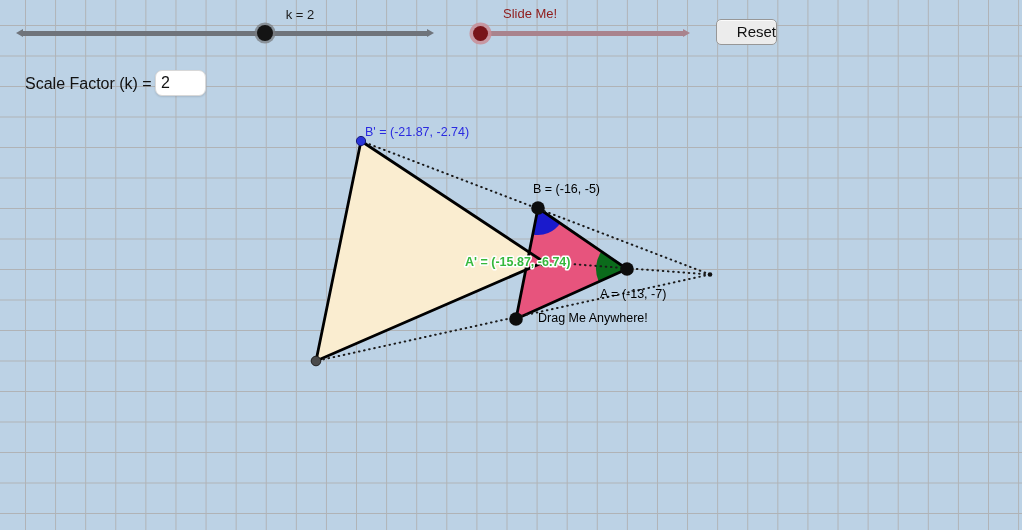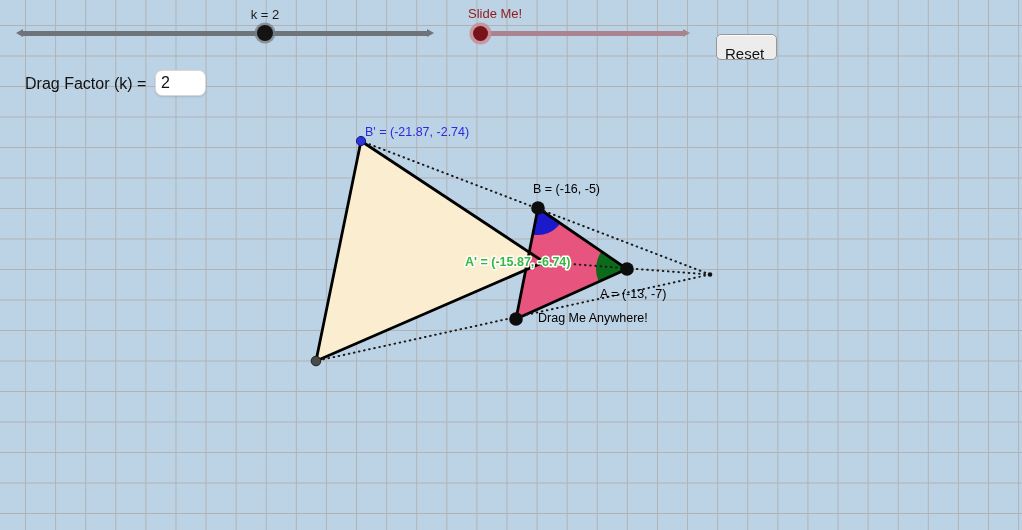--- a/index.html
+++ b/index.html
@@ -20,28 +20,28 @@
   .track::before,.track::after{content:"";position:absolute;top:-2px;width:0;height:0;
     border-top:4.5px solid transparent;border-bottom:4.5px solid transparent;}
   .track-k::before{left:-6px;border-right:7px solid #6f747b;}
   .track-k::after{right:-6px;border-left:7px solid #6f747b;}
   .track-slide::after{right:-6px;border-left:7px solid #a9838d;}
   .handle{position:absolute;border-radius:50%;cursor:pointer;}
   .handle-k{left:257px;top:25px;width:16px;height:16px;background:#141414;
     box-shadow:0 0 0 2.5px rgba(120,124,128,0.75);}
   .handle-slide{left:473px;top:25.5px;width:15px;height:15px;background:#781419;
     box-shadow:0 0 0 3.5px rgba(201,142,152,0.85);}
-  .slider-label{position:absolute;font-size:13px;color:#1a1a1a;white-space:nowrap;}
+  .slider-label{position:absolute;font-size:13px;color:#1a1a1a;white-space:nowrap;margin-left:35px;}
   .k-label{left:265px;top:7px;transform:translateX(-50%);}
   .slide-label{left:468px;top:6px;color:#8f1a1a;text-align:center;}
   
-  .reset-btn{position:absolute;left:716px;top:34px;width:61px;height:26px;
+  .reset-btn{position:absolute;left:716px;top:19px;width:61px;height:26px;
     background:#ececec;border:1px solid #979797;border-radius:5px;
     font-family:"Liberation Sans",sans-serif;font-size:15px;color:#111;
-    box-shadow:inset 0 1px 0 #fbfbfb;cursor:pointer;line-height:22px;text-align:left;padding:8px;}
+    box-shadow:inset 0 1px 0 #fbfbfb;cursor:pointer;line-height:22px;text-align:right;padding:0;}
   
   .scale-label{position:absolute;left:25px;top:75px;font-size:16px;color:#111;}
   .scale-input{position:absolute;left:155px;top:70px;width:44px;height:24px;
     background:#fff;border:1px solid #d8d8d8;border-radius:7px;
     font-family:"Liberation Sans",sans-serif;font-size:16px;color:#111;
     padding:0 0 0 5px;outline:none;box-shadow:0 1px 2px rgba(0,0,0,0.12);}
   
   svg.figure{position:absolute;left:0;top:0;}
   .ptlabel{font-size:12.5px;}
   .ptlabel-green{font-weight:bold;paint-order:stroke;stroke:#ffffff;stroke-width:3px;stroke-linejoin:round;}
@@ -54,21 +54,21 @@
   <div class="slider-label k-label">k = 2</div>
   <div class="track track-k"></div>
   <div class="handle handle-k"></div>
 
   <div class="slider-label slide-label">Slide Me!</div>
   <div class="track track-slide"></div>
   <div class="handle handle-slide"></div>
 
   <button class="reset-btn">Reset</button>
 
-  <div class="scale-label">Drag Factor (k) =</div>
+  <div class="scale-label">Scale Factor (k) =</div>
   <input class="scale-input" type="text" value="2" style="">
 
   <svg class="figure" width="1022" height="530" viewBox="0 0 1022 530">
 
     <polygon points="361,141 544,262 316,361" fill="#faedd0"></polygon>
     <polygon points="538,208 627,269 516,319" fill="#e7547d"></polygon>
 
     <path d="M538,208 L560.3,223.3 A27,27 0 0 1 532.8,234.5 Z" fill="#1a1acc"></path>
     <path d="M627,269 L598.7,281.7 A31,31 0 0 1 601.4,251.5 Z" fill="#0b6b1b"></path>
 

